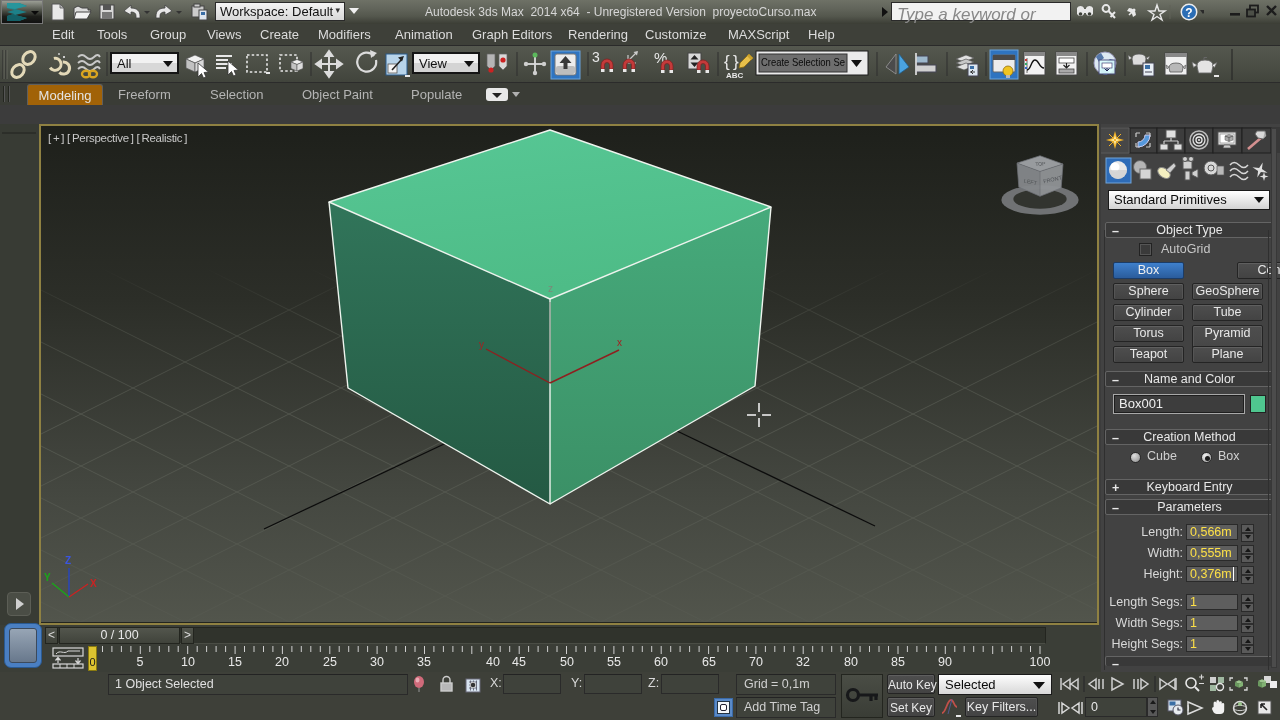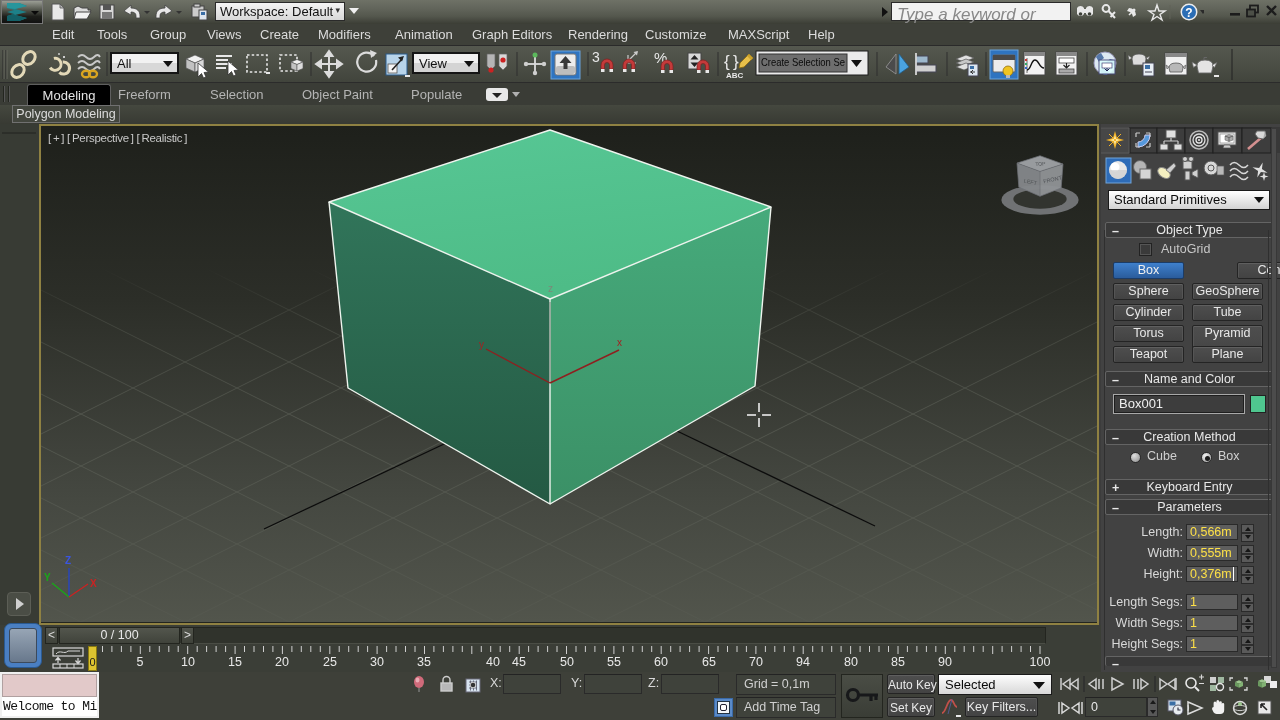--- a/index.html
+++ b/index.html
@@ -77,20 +77,21 @@
       <path d="M 128,9 L 134,9 L 131,12 Z" fill="#333"></path>
 
       <rect x="144" y="4" width="12" height="11" fill="#ccc" stroke="#444"></rect>
       <rect x="146" y="2" width="6" height="3" fill="#ccc" stroke="#444"></rect>
       <rect x="151" y="8" width="8" height="10" fill="#dfe6ee" stroke="#444"></rect>
       <rect x="153" y="10" width="4" height="3" fill="#3a6ea5"></rect>
     </svg>
 
     <div class="abs" style="left:215px;top:2px;width:130px;height:19px;background:linear-gradient(#f4f4f4,#d8d8d8);border:1px solid #2a2a2a;color:#111;font-size:13px;padding:1px 4px;">Workspace: Default <span style="position:absolute;right:4px;top:2px;font-size:9px;color:#333;">▾</span></div>
     <div class="abs" style="left:349px;top:8px;width:0;height:0;border-left:5px solid transparent;border-right:5px solid transparent;border-top:6px solid #f0f0f0;"></div>
+    <div class="abs" style="left:425px;top:5px;color:#d6d6d6;font-size:12px;">Autodesk 3ds Max&nbsp; 2014 x64&nbsp; - Unregistered Version&nbsp;&nbsp;proyectoCurso.max</div>
 
     <div class="abs" style="left:882px;top:7px;width:0;height:0;border-top:5px solid transparent;border-bottom:5px solid transparent;border-left:6px solid #111;"></div>
     <div class="abs" style="left:891px;top:2px;width:180px;height:19px;background:#f2f2f2;border:1px solid #2a2a2a;color:#888;font-size:17px;font-style:italic;padding:2px 5px;">Type a keyword or phrase</div>
     <svg class="abs" style="left:1074px;top:2px;" width="130" height="20" viewBox="0 0 130 20">
 
       <path d="M 3,6 a 4 4 0 0 1 7,0 l 0,6 a 4 4 0 0 1 -7,0 z" fill="#e8e8e8"></path>
       <path d="M 12,6 a 4 4 0 0 1 7,0 l 0,6 a 4 4 0 0 1 -7,0 z" fill="#e8e8e8"></path>
       <rect x="9" y="7" width="4" height="4" fill="#e8e8e8"></rect>
       <circle cx="6.5" cy="12" r="1.8" fill="#3c3f38"></circle>
         <circle cx="15.5" cy="12" r="1.8" fill="#3c3f38"></circle>
@@ -345,31 +346,28 @@
       <path d="M 1197,20 q 0,-6 8,-6 q 8,0 8,6 l -1.5,7 -13,0 z" fill="#e4e4e4" stroke="#666" stroke-width="0.9"></path>
       <path d="M 1197,19 l -5,-3 1.5,5.5 z M 1212,19 l 5,-2.5 -2.5,5 z" fill="#e4e4e4" stroke="#666" stroke-width="0.7"></path>
       <path d="M 1204,14 l 0,-2.5 3,0" stroke="#666" fill="none"></path>
       <path d="M 1214,29 l 5,0 0,2 -5,0 z" fill="#e8e8e8"></path>
       <line x1="1232" y1="3" x2="1232" y2="34" stroke="#222"></line>
     </svg>
   </div>
   <div id="ribbontabs" class="abs">
     <div class="abs" style="left:3px;top:3px;width:2px;height:16px;background:#23251f;border-right:1px solid #555;"></div>
     <div class="abs" style="left:8px;top:3px;width:2px;height:16px;background:#23251f;border-right:1px solid #555;"></div>
-    <div class="abs" style="left:27px;top:1px;width:84px;height:21px;background:#000000;border:1px solid #5f5f5f;border-bottom:none;border-radius:3px 3px 0 0;color:#e4e4e4;font-size:13px;text-align:center;padding-top:3px;">Modeling</div>
+    <div class="abs" style="left:27px;top:1px;width:76px;height:21px;background:#a16207;border:1px solid #5f5f5f;border-bottom:none;border-radius:3px 3px 0 0;color:#e4e4e4;font-size:13px;text-align:center;padding-top:3px;">Modeling</div>
     <span class="rtab" style="left:108px;">Freeform</span>
     <span class="rtab" style="left:200px;">Selection</span>
     <span class="rtab" style="left:292px;">Object Paint</span>
     <span class="rtab" style="left:401px;">Populate</span>
     <div class="abs" style="left:486px;top:5px;width:22px;height:13px;background:#e8e8e8;border-radius:3px;"></div>
     <div class="abs" style="left:492px;top:10px;width:0;height:0;border-left:5px solid transparent;border-right:5px solid transparent;border-top:5px solid #222;"></div>
     <div class="abs" style="left:512px;top:9px;width:0;height:0;border-left:4px solid transparent;border-right:4px solid transparent;border-top:5px solid #b0b0b0;"></div>
-  </div>
-  <div id="ribbonrow2" class="abs">
-    <div class="abs" style="left:12px;top:0px;width:108px;height:18px;background:#43463e;border:1px solid #707070;color:#dcdcdc;font-size:12.5px;text-align:center;padding-top:1px;">Polygon Modeling</div>
   </div>
   <div id="leftstrip" class="abs">
     <div class="abs" style="left:2px;top:3px;width:34px;height:7px;border-bottom:2px solid #2c2e29;"></div>
     <div class="abs" style="left:7px;top:468px;width:24px;height:24px;background:#4a4d45;border:1px solid #5c5e56;border-radius:4px;">
       <div style="position:absolute;left:8px;top:5px;width:0;height:0;border-top:6px solid transparent;border-bottom:6px solid transparent;border-left:8px solid #d0d0d0;"></div>
     </div>
   </div>
   <div id="viewport" class="abs">
     <svg width="1056" height="496" viewBox="0 0 1056 496" style="position:absolute;left:0;top:0;">
       <defs>
@@ -812,40 +810,37 @@
         <div style="position:absolute;top:0;left:315px;width:30px;text-align:center;">25</div>
         <div style="position:absolute;top:0;left:362px;width:30px;text-align:center;">30</div>
         <div style="position:absolute;top:0;left:409px;width:30px;text-align:center;">35</div>
         <div style="position:absolute;top:0;left:478px;width:30px;text-align:center;">40</div>
         <div style="position:absolute;top:0;left:504px;width:30px;text-align:center;">45</div>
         <div style="position:absolute;top:0;left:552px;width:30px;text-align:center;">50</div>
         <div style="position:absolute;top:0;left:599px;width:30px;text-align:center;">55</div>
         <div style="position:absolute;top:0;left:646px;width:30px;text-align:center;">60</div>
         <div style="position:absolute;top:0;left:694px;width:30px;text-align:center;">65</div>
         <div style="position:absolute;top:0;left:741px;width:30px;text-align:center;">70</div>
-        <div style="position:absolute;top:0;left:788px;width:30px;text-align:center;">94</div>
+        <div style="position:absolute;top:0;left:788px;width:30px;text-align:center;">32</div>
         <div style="position:absolute;top:0;left:836px;width:30px;text-align:center;">80</div>
         <div style="position:absolute;top:0;left:883px;width:30px;text-align:center;">85</div>
         <div style="position:absolute;top:0;left:930px;width:30px;text-align:center;">90</div>
         <div style="position:absolute;top:0;left:978px;width:30px;text-align:center;margin-top:45px;">95</div>
         <div style="position:absolute;top:0;left:1025px;width:30px;text-align:center;">100</div>
       </div>
     <div class="abs" style="left:88px;top:21px;width:9px;height:25px;background:#ddc430;border:1px solid #8a7a10;color:#1a1a1a;font-size:11px;text-align:center;padding-top:9px;">0</div>
   </div>
 
   <div class="abs" style="left:4px;top:623px;width:38px;height:45px;border-radius:7px;background:#4a7fc2;border:1px solid #2a5a92;">
     <div style="position:absolute;left:4px;top:4px;width:28px;height:35px;border-radius:3px;background:linear-gradient(#97a5b5,#68788c);border:1px solid #3c4a5c;"></div>
   </div>
   <div id="statusbar" class="abs" style="font-size:12.5px;color:#d8d8d8;">
 
-    <div class="abs" style="left:0;top:0px;width:99px;height:46px;background:#fff;border:2px solid #f0f0f0;">
-      <div style="position:absolute;left:0px;top:0px;width:95px;height:23px;background:#e2c9c9;border:1px solid #b0a0a0;"></div>
-      <div style="position:absolute;left:1px;top:25px;width:94px;overflow:hidden;color:#111;font-family:'Liberation Mono',monospace;font-size:13px;letter-spacing:-0.6px;white-space:nowrap;">Welcome to Mi</div>
-    </div>
-
+
+    <div class="abs sunken" style="left:108px;top:2px;width:300px;height:21px;color:#e0e0e0;padding:2px 6px;">1 Object Selected</div>
     <svg class="abs" style="left:412px;top:3px;" width="72" height="20" viewBox="0 0 72 20">
       <ellipse cx="7" cy="7" rx="5" ry="6" fill="#d06a7a"></ellipse>
       <ellipse cx="5.5" cy="5" rx="2" ry="2.5" fill="#e8aab4"></ellipse>
       <path d="M 7,13 L 7,17" stroke="#888" stroke-width="1.2"></path>
       <g stroke="#ccc" stroke-width="1.4" fill="none">
         <rect x="29" y="8" width="11" height="8" fill="#b8b8b8"></rect>
         <path d="M 31,8 L 31,5 a 3.5 3.5 0 0 1 7,0 L 38,8"></path>
       </g>
       <g>
         <rect x="54" y="4" width="14" height="13" fill="#d8e4f0" stroke="#667"></rect>

